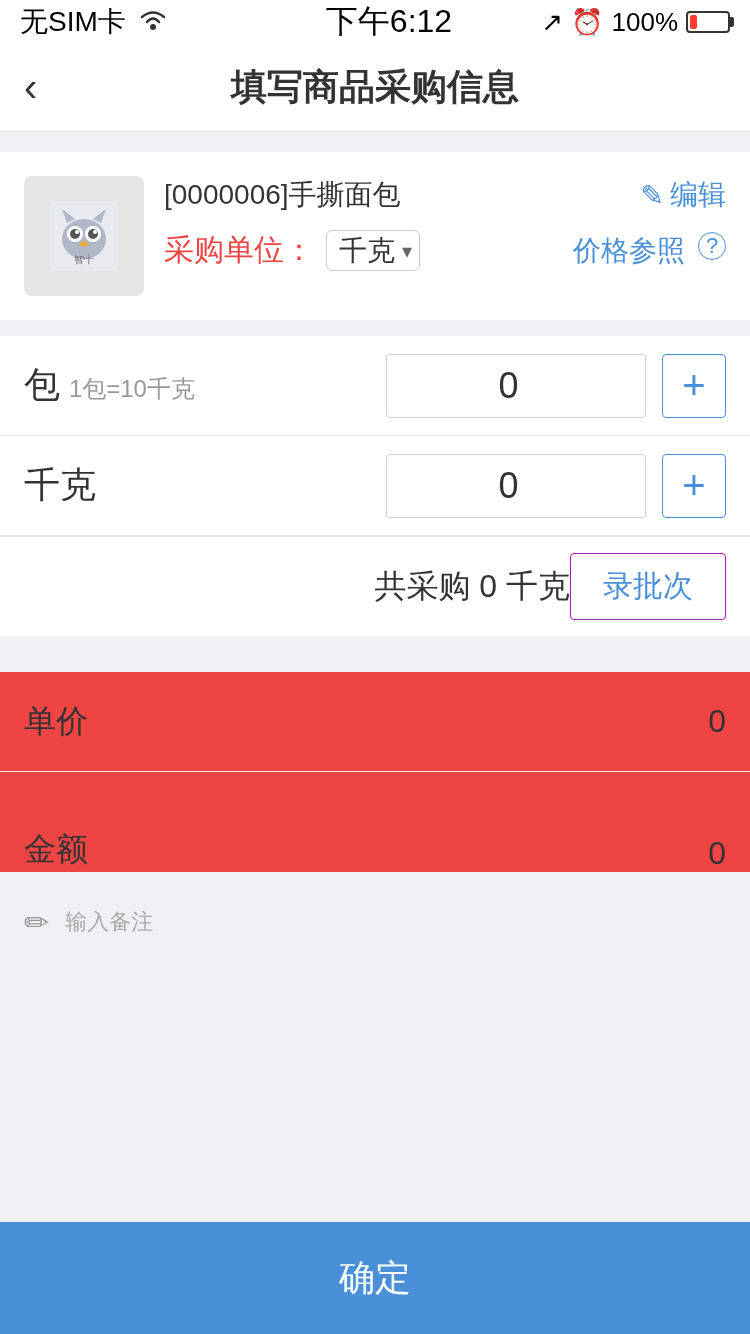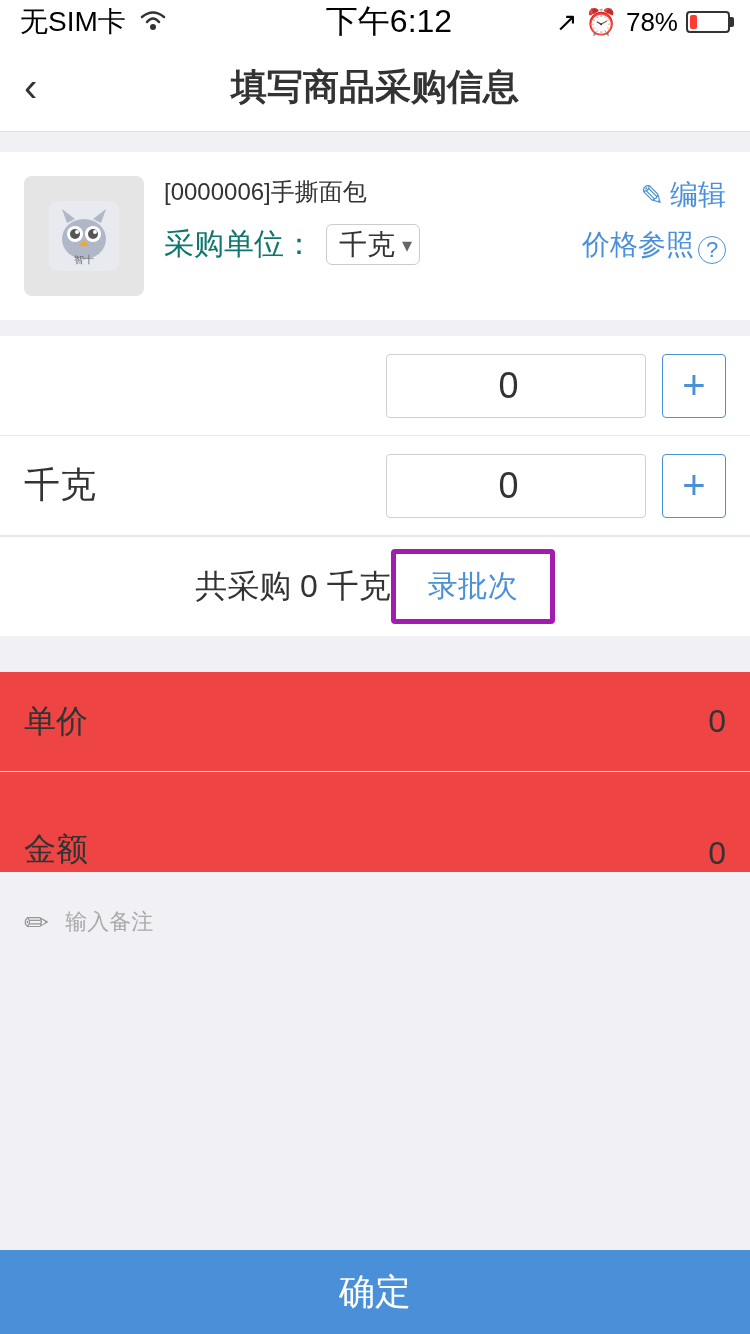--- a/index.html
+++ b/index.html
@@ -118,34 +118,34 @@
       flex-shrink: 0;
     }
     .owl-logo {
       width: 70px;
       height: 70px;
     }
     .product-info {
       flex: 1;
     }
     .product-name {
-      font-size: 24px;
+      font-size: 28px;
       color: #333;
       font-weight: 500;
       margin-bottom: 16px;
     }
     .product-unit-row {
       display: flex;
       align-items: center;
       gap: 12px;
       flex-wrap: wrap;
     }
     .unit-label {
       font-size: 30px;
-      color: #0f766e;
+      color: #ef4444;
     }
     .unit-select {
       border: 1px solid #ccc;
       border-radius: 6px;
       padding: 4px 24px 4px 12px;
       font-size: 28px;
       color: #333;
       background: #fff;
       appearance: none;
       -webkit-appearance: none;
@@ -175,22 +175,22 @@
       display: flex;
       align-items: center;
       gap: 6px;
       cursor: pointer;
     }
     .price-ref {
       margin-left: auto;
       color: #4a90d9;
       font-size: 28px;
       display: flex;
-      align-items: flex-end;
-      gap: 4px;
+      align-items: flex-start;
+      gap: 13px;
       cursor: pointer;
     }
 
     
     .divider-thick {
       height: 16px;
       background: #f0f0f5;
     }
 
     
@@ -243,32 +243,32 @@
       display: flex;
       align-items: center;
       justify-content: center;
       cursor: pointer;
     }
 
     
     .summary-row {
       display: flex;
       align-items: center;
-      justify-content: center;
+      justify-content: flex-end;
       padding: 8px 24px;
       height: 100px;
       background: #fff;
       border-top: 1px solid #e8e8e8;
     }
     .summary-text {
       font-size: 32px;
       color: #333;
     }
     .batch-btn {
-      border: 5px solid #a21caf;
+      border: 1px solid #a21caf;
       color: #4a90d9;
       background: #fff;
       padding: 12px 32px;
       border-radius: 4px;
       font-size: 30px;
       cursor: pointer;
     }
 
     
     .price-section {
@@ -317,21 +317,21 @@
       background: #f0f0f5;
       min-height: 200px;
     }
 
     
     .confirm-btn {
       position: fixed;
       bottom: 0;
       left: 0;
       width: 750px;
-      height: 84px;
+      height: 112px;
       background: #4a90d9;
       color: #fff;
       font-size: 36px;
       font-weight: 500;
       border: none;
       cursor: pointer;
       display: flex;
       align-items: center;
       justify-content: center;
     }
@@ -348,21 +348,21 @@
         <circle cx="15" cy="20" r="3" fill="#333"></circle>
         <path d="M9 15 Q15 8 21 15" stroke="#333" fill="none" stroke-width="2.5" stroke-linecap="round"></path>
         <path d="M4 10 Q15 1 26 10" stroke="#333" fill="none" stroke-width="2.5" stroke-linecap="round"></path>
       </svg>
     </span>
   </div>
   <div class="status-center">下午6:12</div>
   <div class="status-right">
     <span>↗</span>
     <span>⏰</span>
-    <span>78%</span>
+    <span>100%</span>
     <div class="battery">
       <div class="battery-body">
         <div class="battery-fill"></div>
       </div>
     </div>
   </div>
 </div>
 
 <div class="nav-bar">
   <span class="nav-back">‹</span>
@@ -410,20 +410,24 @@
     <span>✎</span>
     <span>编辑</span>
   </div>
 </div>
 
 <div class="divider-thick"></div>
 
 <div class="input-section">
 
   <div class="input-row">
+    <div class="input-row-label">
+      <span class="main-label">包</span>
+      <span class="sub-label"> <span>1包=10千克</span></span>
+    </div>
     <div class="input-control">
       <input type="number" class="number-input" value="0" style="">
       <div class="plus-btn">+</div>
     </div>
   </div>
 
   <div class="input-row">
     <div class="input-row-label">
       <span class="main-label">千克</span>
     </div>

